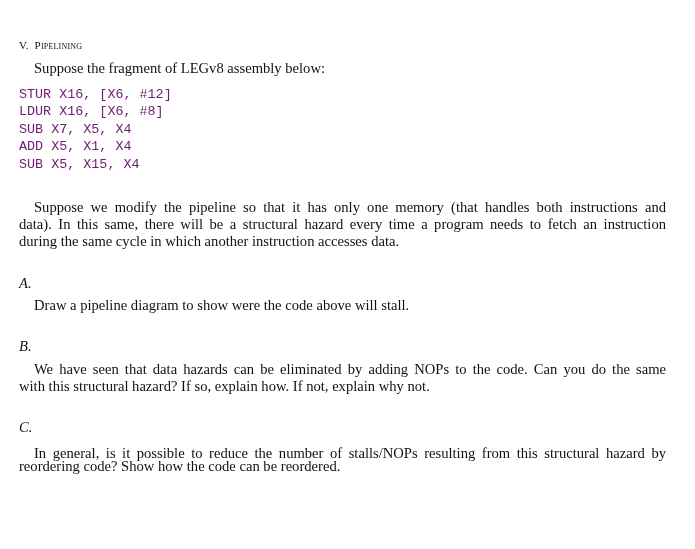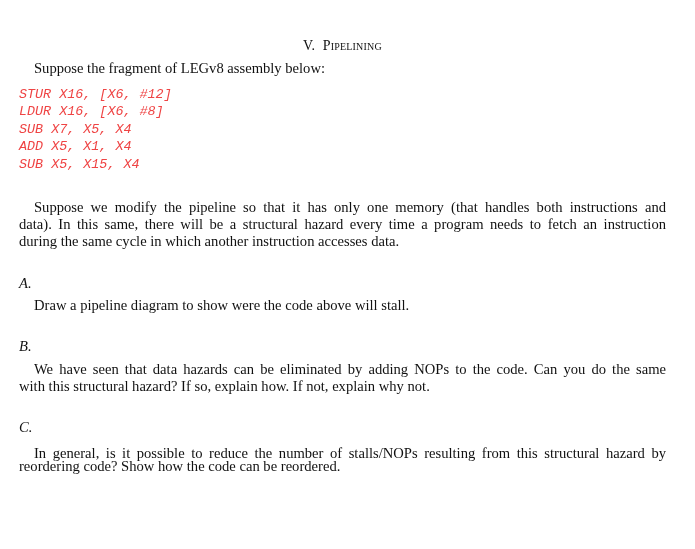--- a/index.html
+++ b/index.html
@@ -4,29 +4,29 @@
 <style>
   html, body { margin: 0; padding: 0; background: #ffffff; }
   body {
     width: 695px; height: 549px; overflow: hidden; position: relative;
     font-family: "Liberation Serif", "DejaVu Serif", serif;
     color: #111; font-size: 14.6px; line-height: 17px;
   }
   .page { position: absolute; left: 19px; top: 0; width: 647px; }
   .section-title {
     position: absolute; left: 0; width: 647px; top: 37px;
-    text-align: center; font-size: 14px; letter-spacing: 0.2px;
+    font-size: 11px; letter-spacing: 0.2px;
   }
   .section-title .sc { font-variant: small-caps; }
   .p { position: absolute; left: 0; width: 647px; text-align: justify; }
   .p .indent { display: inline-block; width: 15px; }
   .code {
     position: absolute; left: 0; top: 86px;
     font-family: "Liberation Mono", "DejaVu Sans Mono", monospace;
-    font-size: 13.4px; line-height: 17.4px; color: #ef4444; font-style: italic;
+    font-size: 13.4px; line-height: 17.4px; color: #701a75;
   }
   .code div { white-space: pre; }
   .sub { position: absolute; left: 0; font-style: italic; }
   .j { text-align: justify; text-align-last: justify; }
 </style>
 </head>
 <body>
 
 <div class="page">
 

